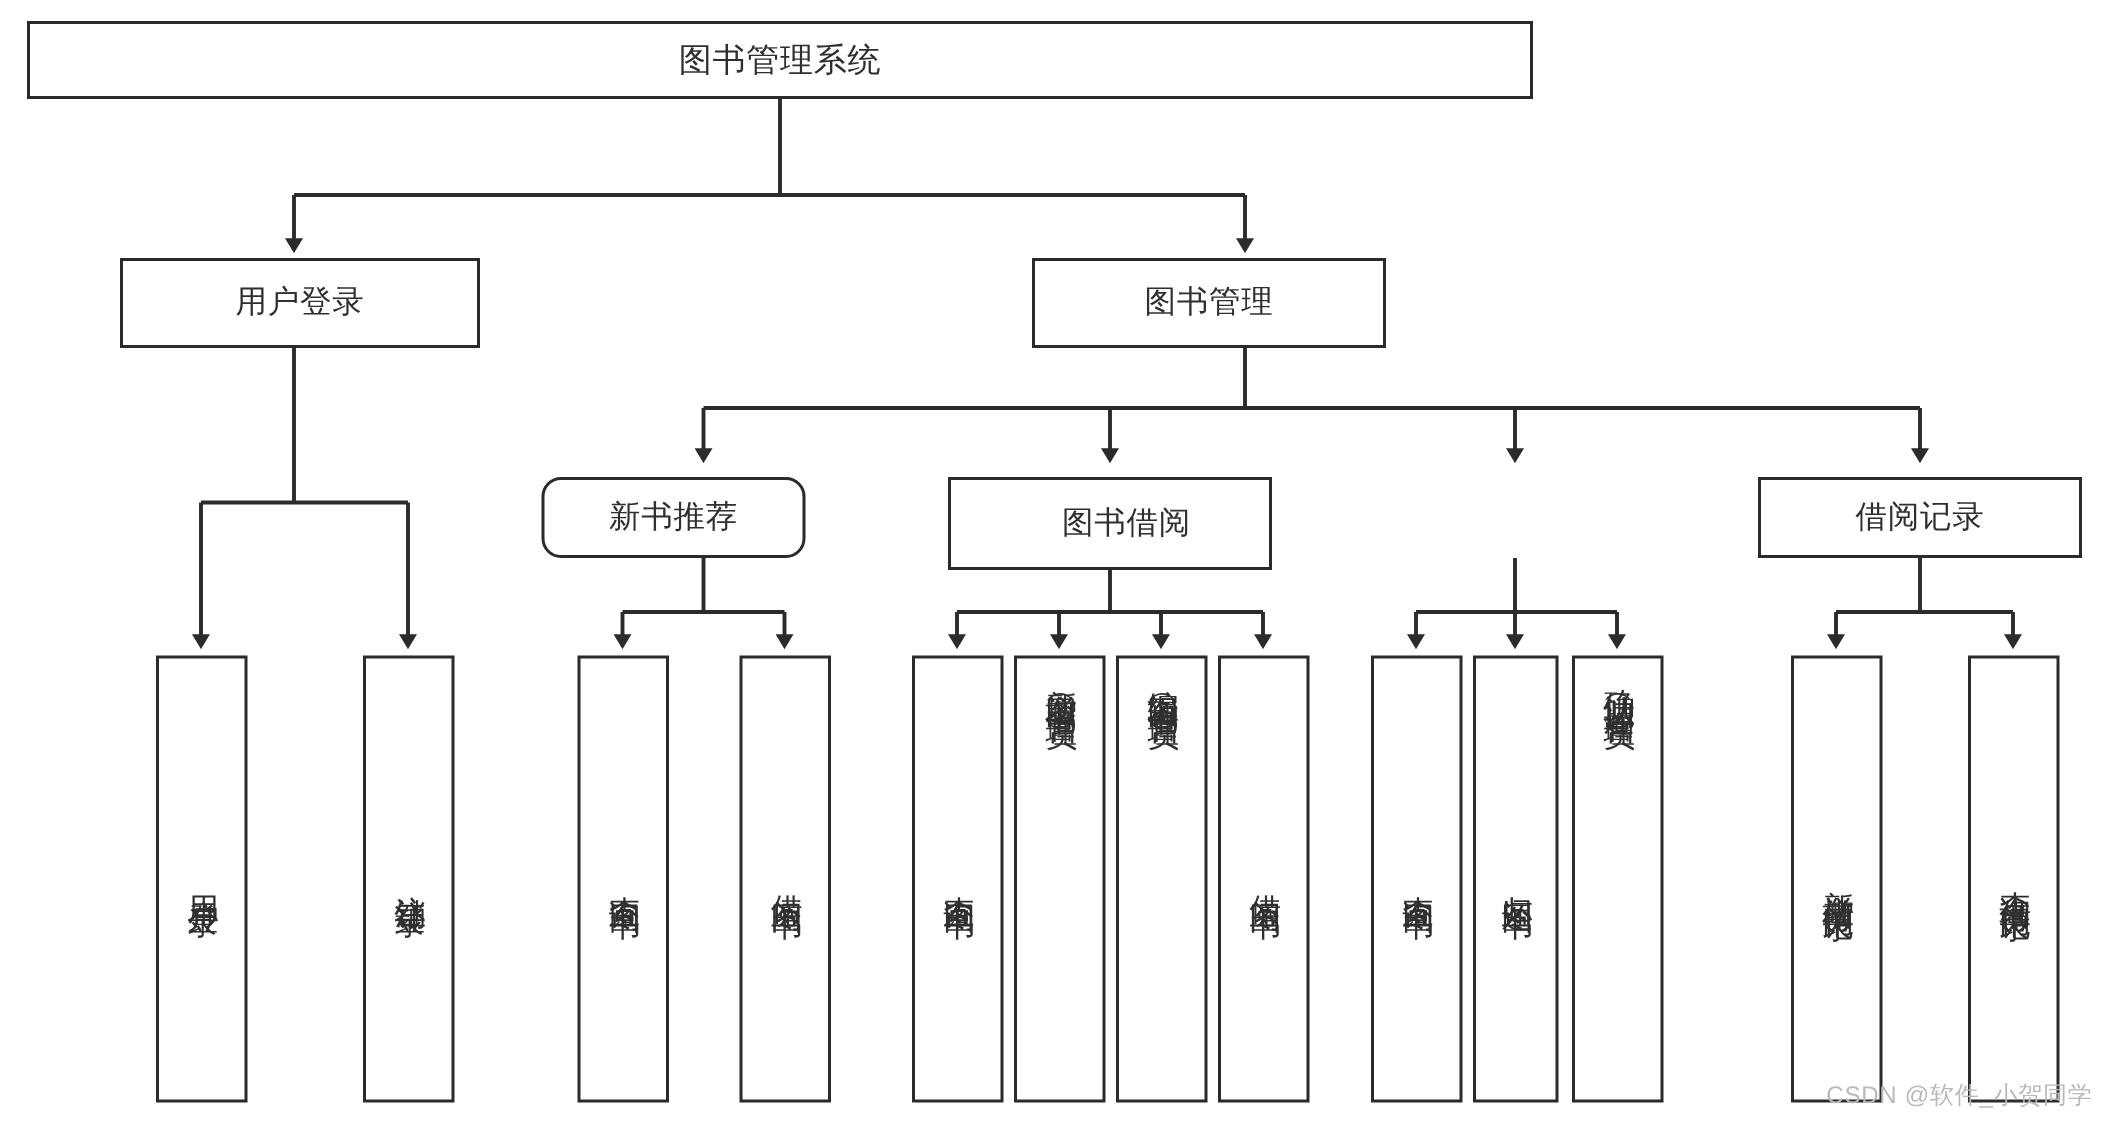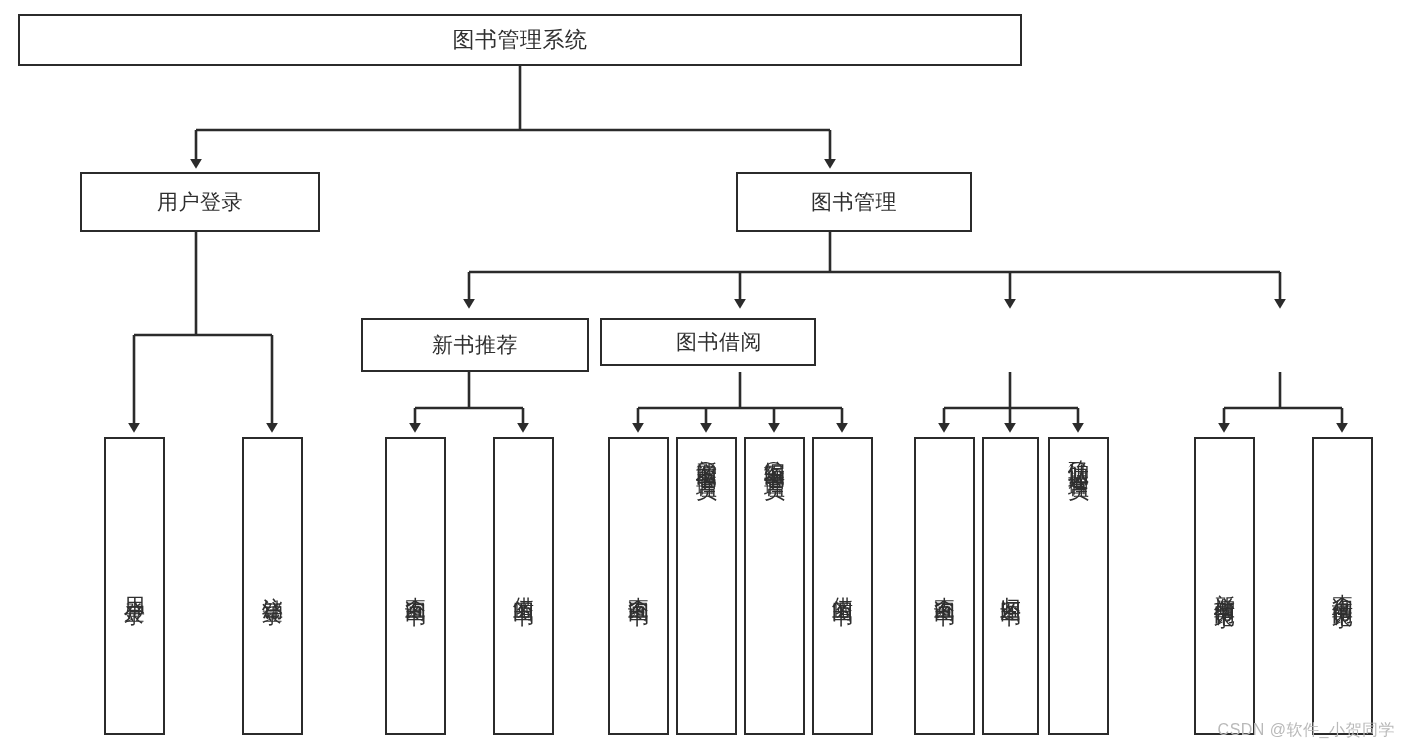--- a/index.html
+++ b/index.html
@@ -128,29 +128,32 @@
     </g>
   </svg>
 
   <div class="node root h" style="left:18px; top:14px; width:1004px; height:52px;justify-content:center;">
     <span>图书管理系统</span>
   </div>
 
   <div class="node h" style="left:80px; top:172px; width:240px; height:60px;">
     <span>用户登录</span>
   </div>
-  <div class="node h" style="left:736px; top:172px; width:236px; height:60px;">
+  <div class="node h" style="left:688px; top:172px; width:236px; height:60px;">
     <span>图书管理</span>
   </div>
 
-  <div class="node h" style="left:361px; top:318px; width:228px; height:54px;">
+  <div class="node h" style="left:361px; top:318px; width:176px; height:54px;border-radius:13px;">
     <span>新书推荐</span>
   </div>
-  <div class="node h" style="left:600px; top:318px; width:216px; height:48px;padding-left:22px;">
+  <div class="node h" style="left:632px; top:318px; width:216px; height:62px;padding-left:22px;">
     <span>图书借阅</span>
+  </div>
+  <div class="node h" style="left:1172px; top:318px; width:216px; height:54px;">
+    <span>借阅记录</span>
   </div>
 
   <div class="node v centered" style="left:104px; top:437px; width:61px; height:298px;">
     <span class="vtext">用户登录</span>
   </div>
   <div class="node v centered" style="left:242px; top:437px; width:61px; height:298px;">
     <span class="vtext">注销登录</span>
   </div>
 
   <div class="node v centered" style="left:385px; top:437px; width:61px; height:298px;">

